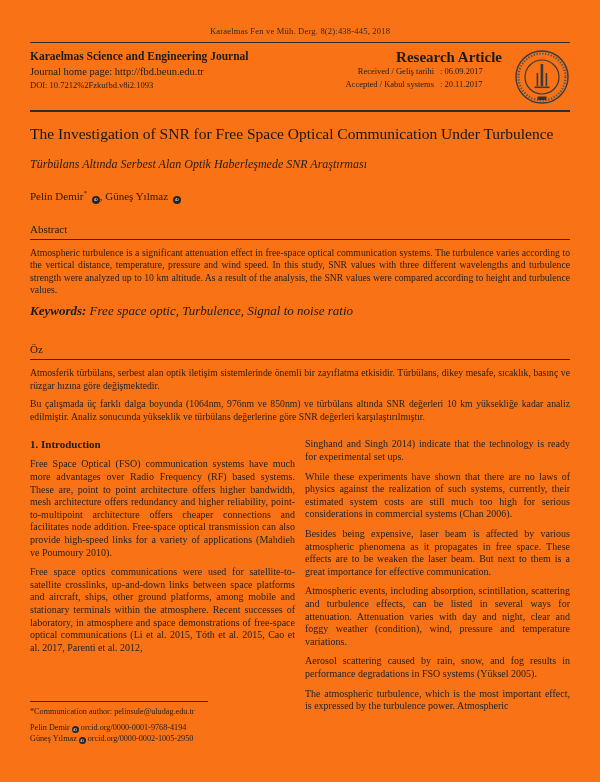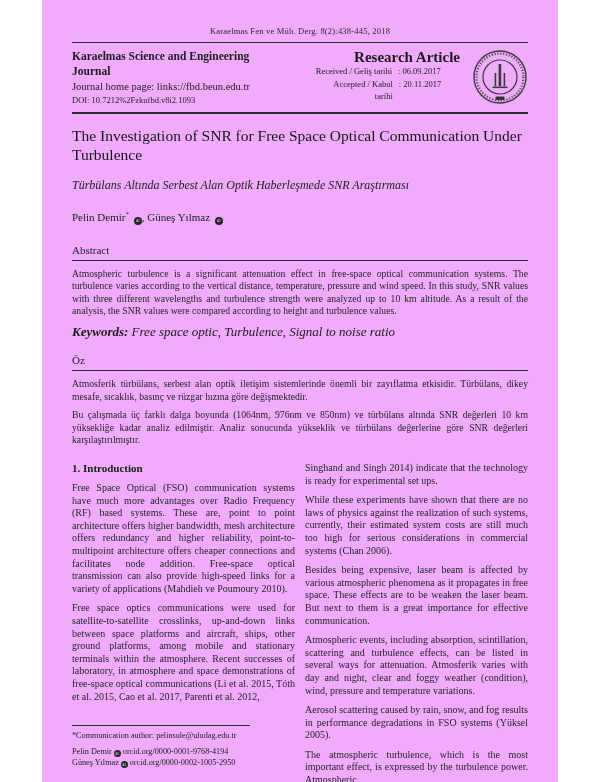--- a/index.html
+++ b/index.html
@@ -1,21 +1,21 @@
 <!DOCTYPE html>
 <html><head>
 <meta charset="utf-8">
 <style>
   * { margin:0; padding:0; box-sizing:border-box; }
   html,body { background:#ffffff; }
   .page {
     position:relative;
-    width:516px; height:782px;
+    width:600px; height:782px;
     margin:0 auto;
-    background:#f0abfc;
+    background:#f97316;
     color:#1b1b1b;
     font-family:"Liberation Serif","DejaVu Serif",serif;
     overflow:hidden;
   }
   .inner { padding:26px 30px 0 30px; }
 
   .top-citation {
     text-align:center;
     font-size:8.5px;
     letter-spacing:.2px;
@@ -96,31 +96,31 @@
 
 <div class="page">
   <div class="inner">
 
     <div class="top-citation">Karaelmas Fen ve Müh. Derg. 8(2):438-445, 2018</div>
     <hr class="rule">
 
     <div class="header-row">
       <div class="header-left">
         <div class="journal-name">Karaelmas Science and Engineering Journal</div>
-        <div class="journal-home">Journal home page: links://fbd.beun.edu.tr</div>
+        <div class="journal-home">Journal home page: http://fbd.beun.edu.tr</div>
         <div class="journal-doi">DOI: 10.7212%2Fzkufbd.v8i2.1093</div>
       </div>
       <div class="header-right">
         <div class="article-type">Research Article</div>
         <div class="date-row">
           <span class="lbl">Received / Geliş tarihi</span>
           <span class="val">: 06.09.2017</span>
         </div>
         <div class="date-row">
-          <span class="lbl">Accepted / Kabul tarihi</span>
+          <span class="lbl">Accepted / Kabul systems</span>
           <span class="val">: 20.11.2017</span>
         </div>
       </div>
       <div class="logo-wrap">
         <svg width="56" height="56" viewBox="0 0 56 56">
           <circle cx="28" cy="28" r="26" fill="none" stroke="#3a3a3a" stroke-width="1.4"></circle>
           <circle cx="28" cy="28" r="23.5" fill="none" stroke="#555" stroke-width="2.2" stroke-dasharray="1.3 1.6"></circle>
           <circle cx="28" cy="28" r="17" fill="none" stroke="#3a3a3a" stroke-width="1.2"></circle>
           <rect x="26.6" y="15" width="2.6" height="22" fill="#3a3a3a"></rect>
           <rect x="22.6" y="24" width="1.6" height="13" fill="#3a3a3a"></rect>
@@ -142,21 +142,21 @@
     </div>
 
 
     <div class="sect">
       <div class="sect-heading">Abstract</div>
       <hr class="rule">
       <div class="sect-body">Atmospheric turbulence is a significant attenuation effect in free-space optical communication systems. The turbulence varies according to the vertical distance, temperature, pressure and wind speed. In this study, SNR values with three different wavelengths and turbulence strength were analyzed up to 10 km altitude. As a result of the analysis, the SNR values were compared according to height and turbulence values.</div>
       <div class="kw-line"><b>Keywords:</b><span> Free space optic, Turbulence, Signal to noise ratio</span></div>
     </div>
 
-    <div class="sect" style="margin-top:14px;">
+    <div class="sect" style="margin-top:24px;">
       <div class="sect-heading">Öz</div>
       <hr class="rule">
       <div class="sect-body">Atmosferik türbülans, serbest alan optik iletişim sistemlerinde önemli bir zayıflatma etkisidir. Türbülans, dikey mesafe, sıcaklık, basınç ve rüzgar hızına göre değişmektedir.</div>
       <div class="sect-body">Bu çalışmada üç farklı dalga boyunda (1064nm, 976nm ve 850nm) ve türbülans altında SNR değerleri 10 km yüksekliğe kadar analiz edilmiştir. Analiz sonucunda yükseklik ve türbülans değerlerine göre SNR değerleri karşılaştırılmıştır.</div>
     </div>
 
     <div class="columns">
       <div class="col">
         <div class="intro-heading">1. Introduction</div>
         <div class="body-p">Free Space Optical (FSO) communication systems have much more advantages over Radio Frequency (RF) based systems. These are, point to point architecture offers higher bandwidth, mesh architecture offers redundancy and higher reliability, point-to-multipoint architecture offers cheaper connections and facilitates node addition. Free-space optical transmission can also provide high-speed links for a variety of applications (Mahdieh ve Poumoury 2010).</div>
@@ -167,20 +167,20 @@
           <div class="footnote-orcids">
             <div class="footnote-line"><span>Pelin Demir</span><span class="orcid-badge small">iD</span><span>orcid.org/0000-0001-9768-4194</span></div>
             <div class="footnote-line"><span>Güneş Yılmaz</span><span class="orcid-badge small">iD</span><span>orcid.org/0000-0002-1005-2950</span></div>
           </div>
         </div>
       </div>
       <div class="col">
         <div class="body-p">Singhand and Singh 2014) indicate that the technology is ready for experimental set ups.</div>
         <div class="body-p">While these experiments have shown that there are no laws of physics against the realization of such systems, currently, their estimated system costs are still much too high for serious considerations in commercial systems (Chan 2006).</div>
         <div class="body-p">Besides being expensive, laser beam is affected by various atmospheric phenomena as it propagates in free space. These effects are to be weaken the laser beam. But next to them is a great importance for effective communication.</div>
-        <div class="body-p">Atmospheric events, including absorption, scintillation, scattering and turbulence effects, can be listed in several ways for attenuation. Atmosferik varies with day and night, clear and foggy weather (condition), wind, pressure and temperature variations.</div>
+        <div class="body-p">Atmospheric events, including absorption, scintillation, scattering and turbulence effects, can be listed in several ways for attenuation. Attenuation varies with day and night, clear and foggy weather (condition), wind, pressure and temperature variations.</div>
         <div class="body-p">Aerosol scattering caused by rain, snow, and fog results in performance degradations in FSO systems (Yüksel 2005).</div>
         <div class="body-p">The atmospheric turbulence, which is the most important effect, is expressed by the turbulence power. Atmospheric</div>
       </div>
     </div>
 
   </div>
 </div>
 
 </body></html>

